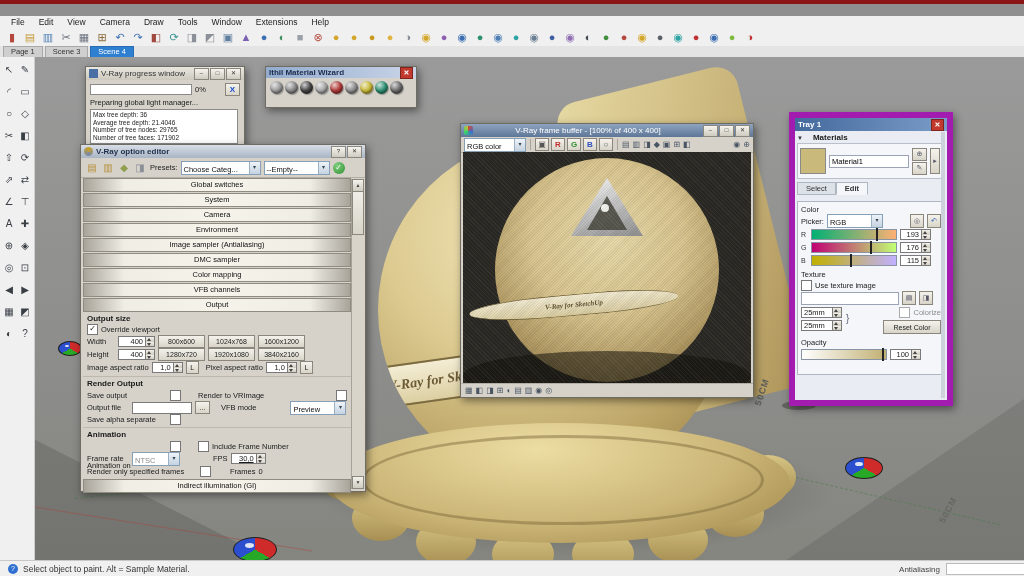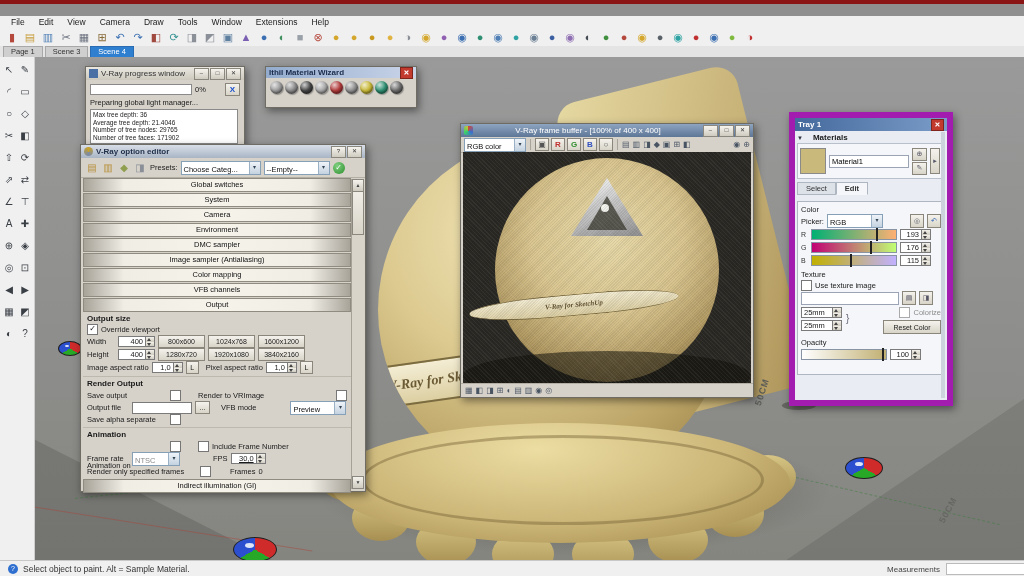--- a/index.html
+++ b/index.html
@@ -287,21 +287,21 @@
       <span class="lp-tool">▦</span>
       <span class="lp-tool">◩</span>
       <span class="lp-tool">◐</span>
       <span class="lp-tool">?</span>
     </div>
 
   <div id="statusbar" class="abs">
     <span id="help-badge"></span>
     <span>Select object to paint. Alt = Sample Material.</span>
     <div id="meas-wrap">
-      <span style="font-size:8px;color:#444;">Measurements</span>
+      <span style="font-size:8px;color:#444;">Antialiasing</span>
       <div id="meas-field"></div>
     </div>
   </div>
 
   <div id="prog" class="win" style="left:85px;top:66px;width:158px;height:78px;z-index:30;">
     <div class="wt">
       <span class="wicon" style="background:#4a6fa5;"></span>
       <span style="font-weight:normal;">V-Ray progress window</span>
       <span style="margin-left:auto;display:flex;gap:1px;">
         <span class="wt-btn">–</span>
@@ -374,22 +374,22 @@
       <span id="opt-check">✓</span>
     </div>
 
     <div id="opt-body">
       <div>
 
       <div class="sec">Global switches</div>
           <div class="sec">System</div>
           <div class="sec">Camera</div>
           <div class="sec">Environment</div>
+          <div class="sec">Image sampler (Antialiasing)</div>
           <div class="sec">DMC sampler</div>
-          <div class="sec">Image sampler (Antialiasing)</div>
           <div class="sec">Color mapping</div>
           <div class="sec">VFB channels</div>
         </div>
       <div class="sec">Output</div>
 
       <div class="row" style="height:11px;margin-top:1px;">
         <span class="grp">Output size</span>
       </div>
       <div class="row" style="height:11px;">
         <span class="chk checked"></span>

